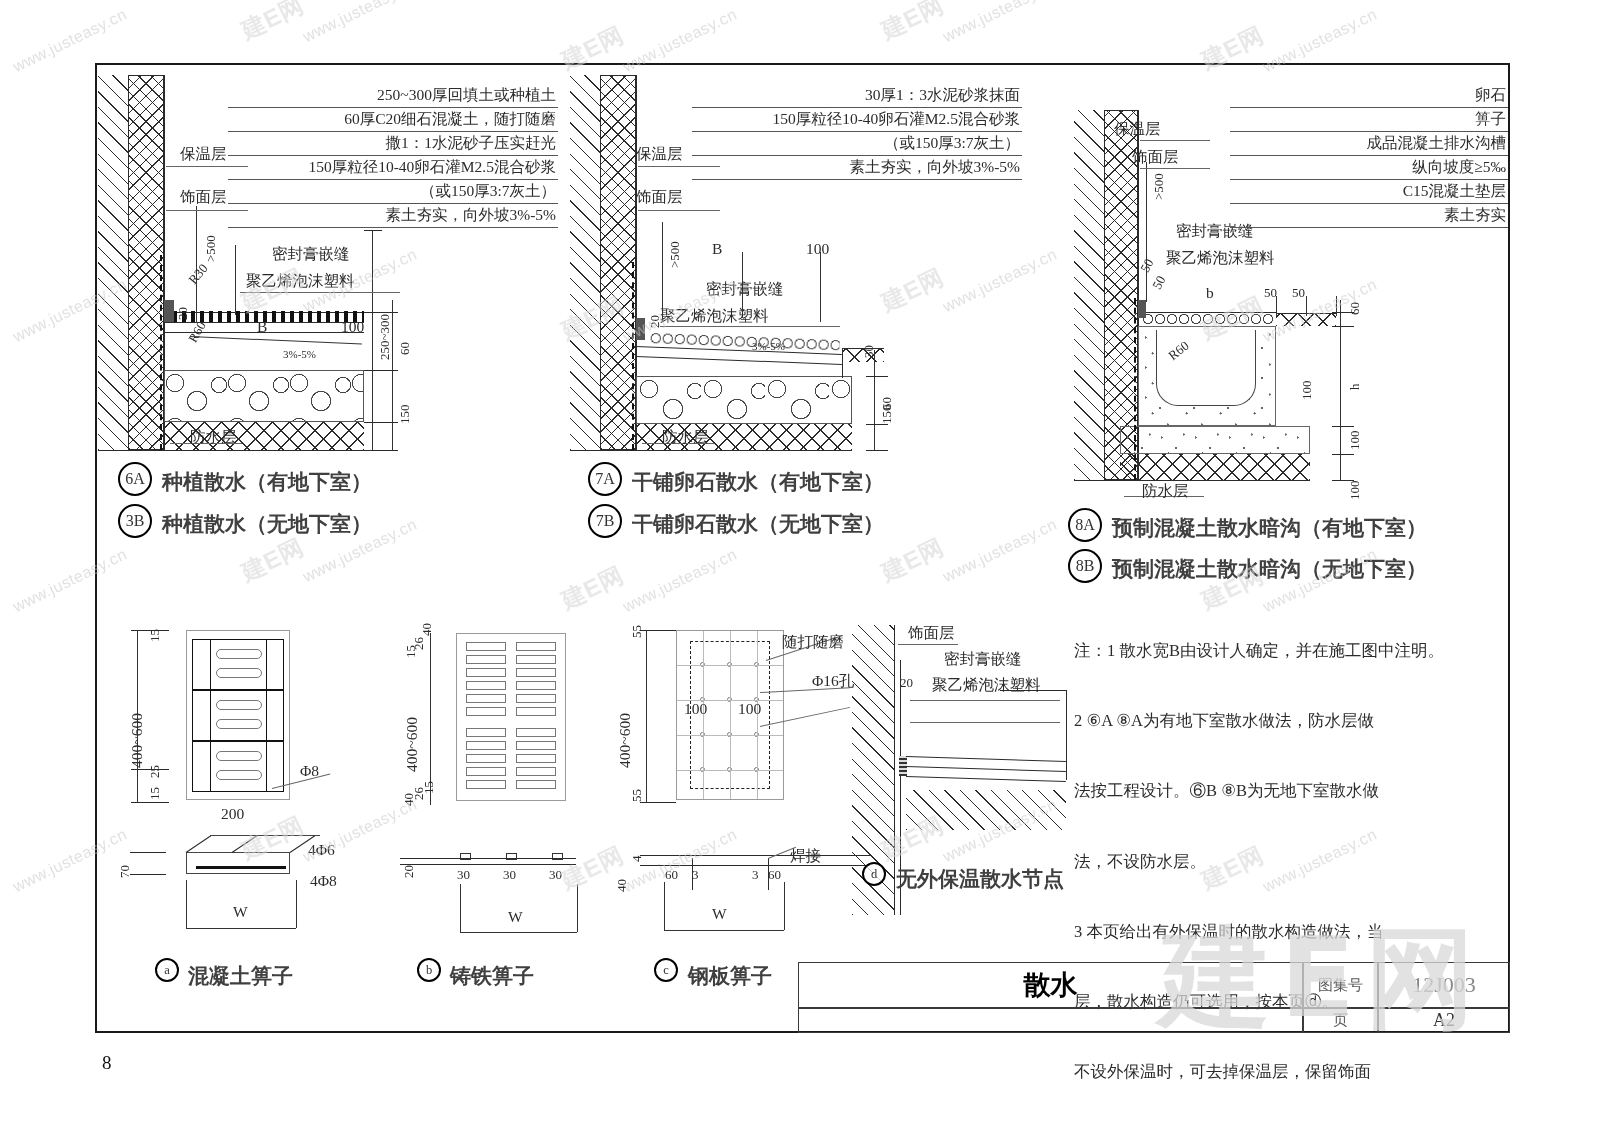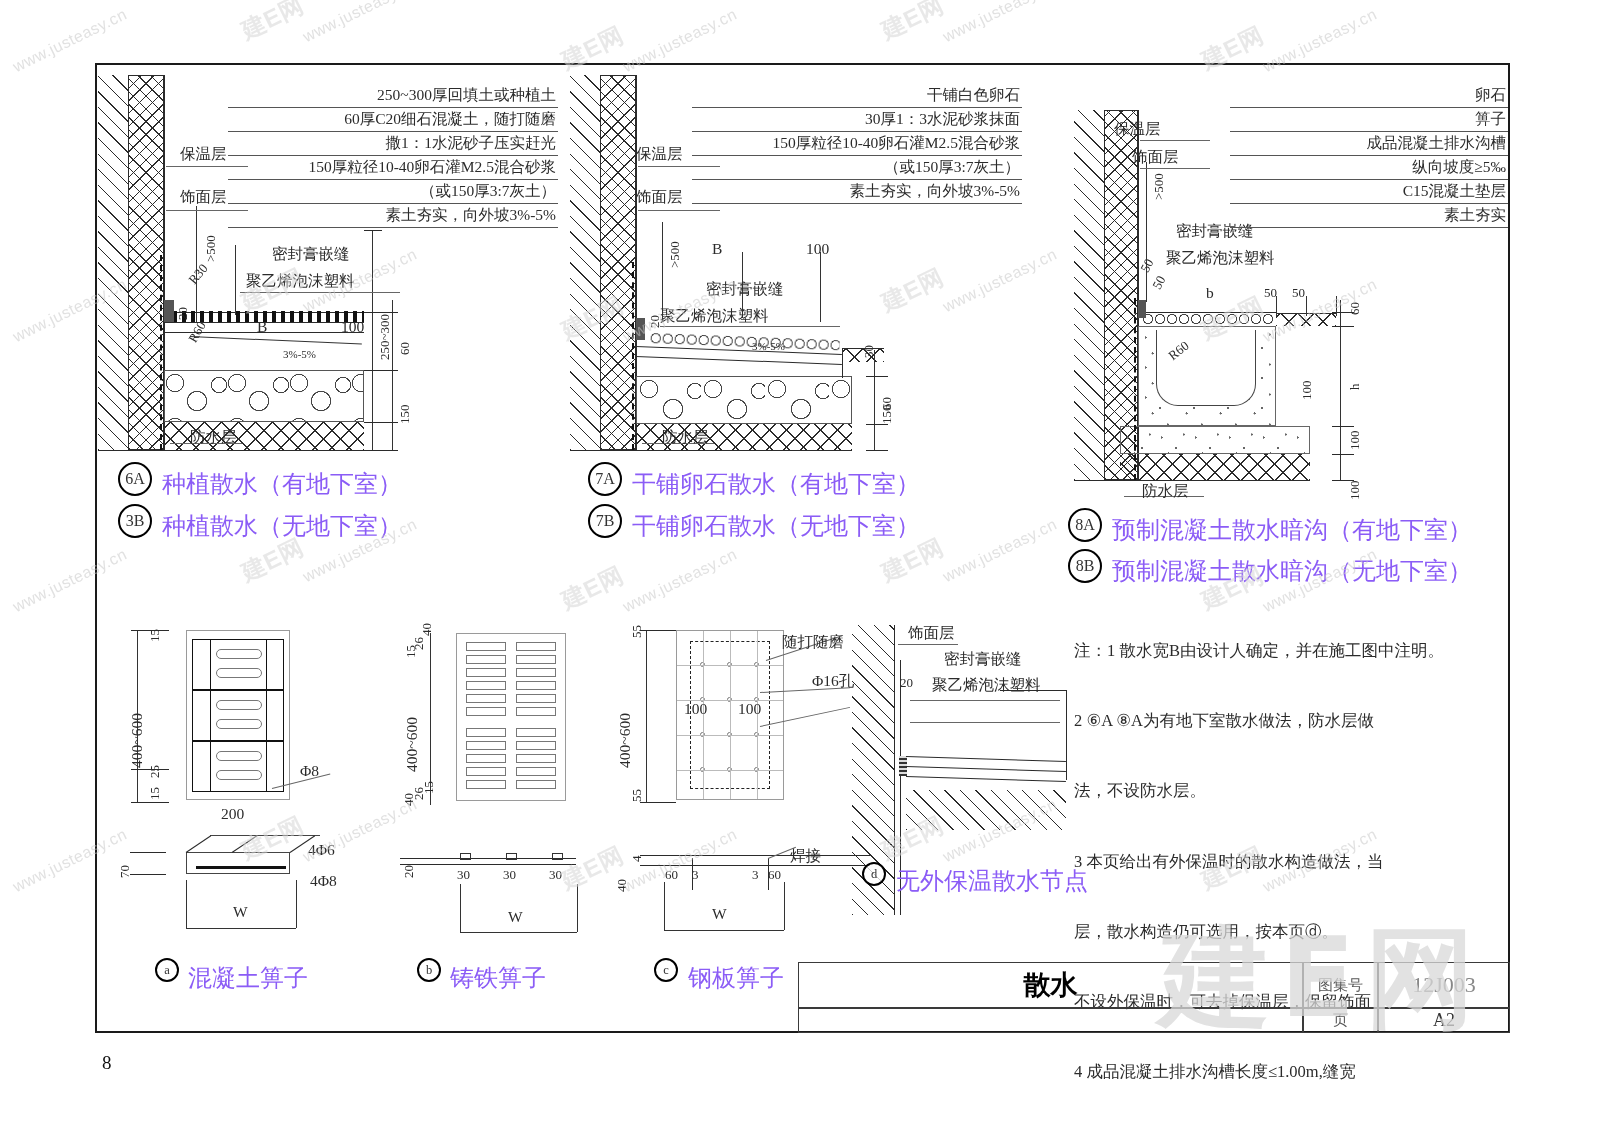--- a/index.html
+++ b/index.html
@@ -114,21 +114,21 @@
     width:34px; height:34px; border-radius:50%;
     border:2.4px solid #000;
     display:flex; align-items:center; justify-content:center;
     font-family:"Liberation Serif", serif;
     font-size:16px; color:#333; background:rgba(255,255,255,.75);
   }
   .tag.sm { width:24px; height:24px; border-width:2px; font-size:12.5px; }
   .tag-label {
     position:absolute; z-index:4;
     font-family:"Liberation Sans", sans-serif;
-    font-weight:normal; font-size:24px; color:#8b5cf6; white-space:nowrap;
+    font-weight:bold; font-size:21px; color:#404040; white-space:nowrap;
   }
 
   
   .notes {
     position:absolute; z-index:4;
     left:1074px; top:592px; width:440px;
     font-family:"Liberation Serif", serif;
     font-size:16.5px; line-height:1.42; color:#2b2b2b;
     white-space:pre-wrap;
   }
@@ -341,21 +341,20 @@
     <div class="cad" style="left:636px; top:188px;">饰面层</div>
     <div class="cad" style="left:706px; top:280px;">密封膏嵌缝</div>
     <div class="cad" style="left:660px; top:307px;">聚乙烯泡沫塑料</div>
     <div class="cad" style="left:662px; top:428px;">防水层</div>
     <div class="leader" style="left:638px; top:166px; width:82px;"></div>
     <div class="leader" style="left:638px; top:210px; width:82px;"></div>
     <div class="leader" style="left:642px; top:443px; width:72px;"></div>
     <div class="leader" style="left:660px; top:326px; width:180px;"></div>
 
     <div class="spec" style="left:692px; top:84px; width:330px;">
-      <div>干铺白色卵石</div>
       <div>30厚1：3水泥砂浆抹面</div>
       <div>150厚粒径10-40卵石灌M2.5混合砂浆</div>
       <div>（或150厚3:7灰土）</div>
       <div>素土夯实，向外坡3%-5%</div>
     </div>
 
     <div class="tag" style="left:588px; top:462px;">7A</div>
     <div class="tag-label" style="left:632px; top:468px;">干铺卵石散水（有地下室）</div>
     <div class="tag" style="left:588px; top:504px;">7B</div>
     <div class="tag-label" style="left:632px; top:510px;text-align:center;">干铺卵石散水（无地下室）</div>
@@ -609,20 +608,21 @@
     <div class="leader" style="left:910px; top:700px; width:150px;"></div>
     <div class="leader" style="left:910px; top:722px; width:150px;"></div>
 
     <div class="tag sm" style="left:862px; top:862px;">d</div>
     <div class="tag-label" style="left:896px; top:865px;">无外保温散水节点</div>
   </div>
 
   <div class="notes">
     <span class="ln-row">注：1 散水宽B由设计人确定，并在施工图中注明。</span>
     <span class="ln-row">2 ⑥A ⑧A为有地下室散水做法，防水层做</span>
+    <span class="ln-row">法按工程设计。⑥B ⑧B为无地下室散水做</span>
     <span class="ln-row">法，不设防水层。</span>
     <span class="ln-row">3 本页给出有外保温时的散水构造做法，当</span>
     <span class="ln-row">层，散水构造仍可选用，按本页ⓓ。</span>
     <span class="ln-row">不设外保温时，可去掉保温层，保留饰面</span>
     <span class="ln-row">4 成品混凝土排水沟槽长度≤1.00m,缝宽</span>
     
     
     
     
     

